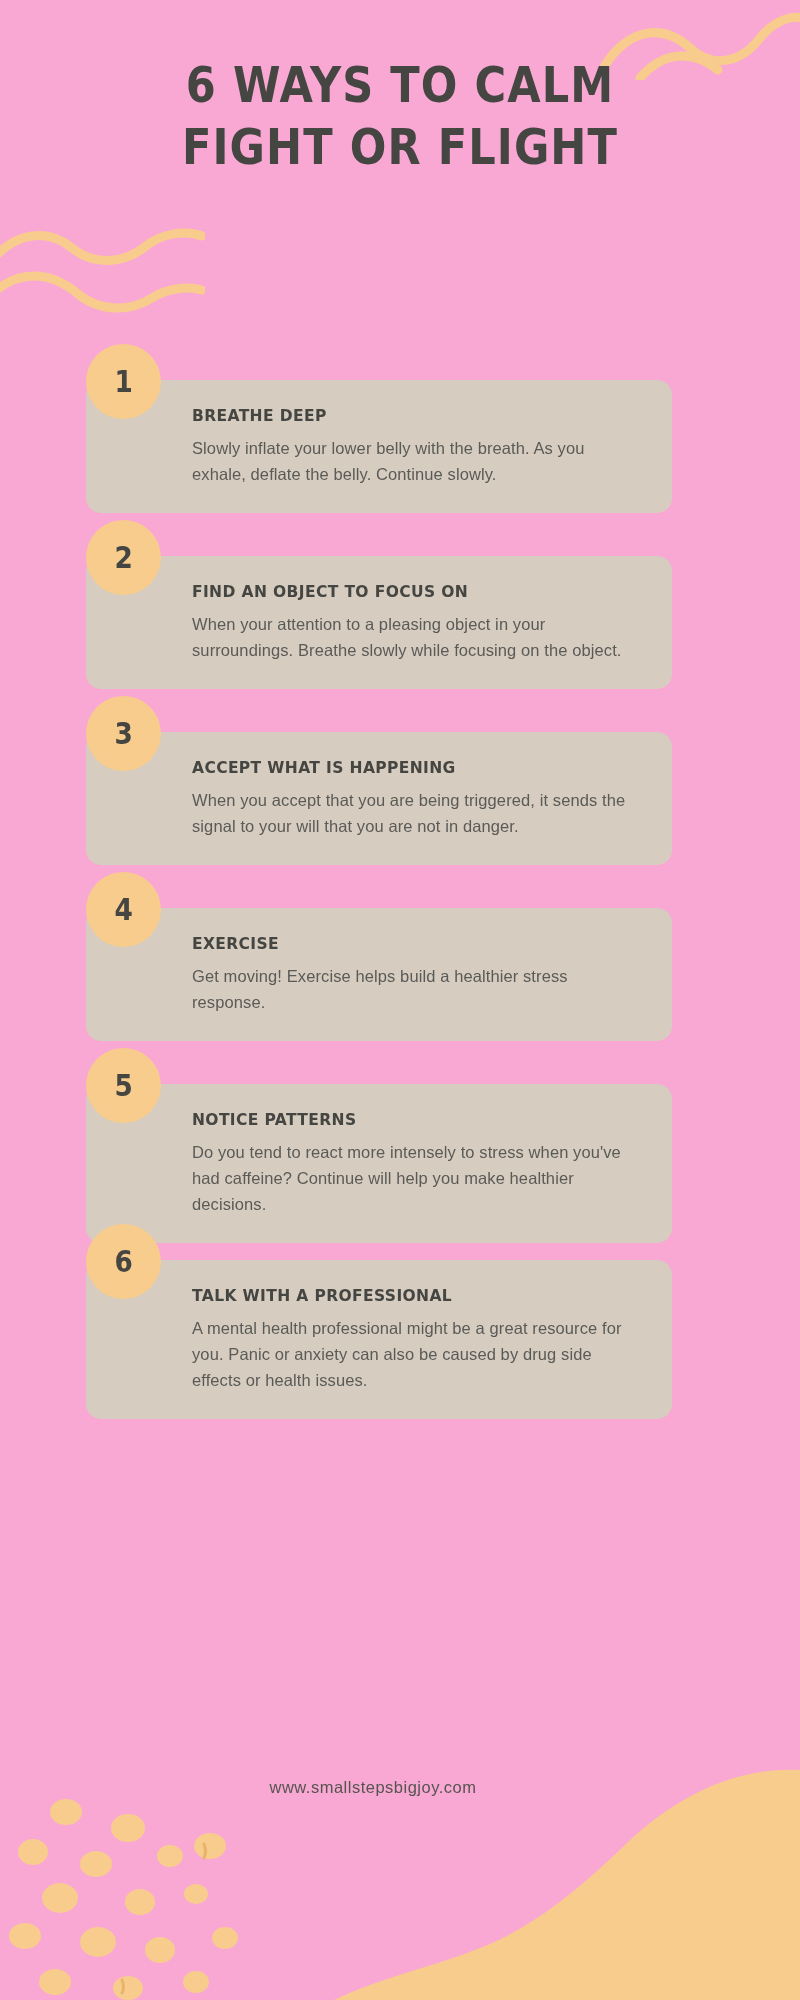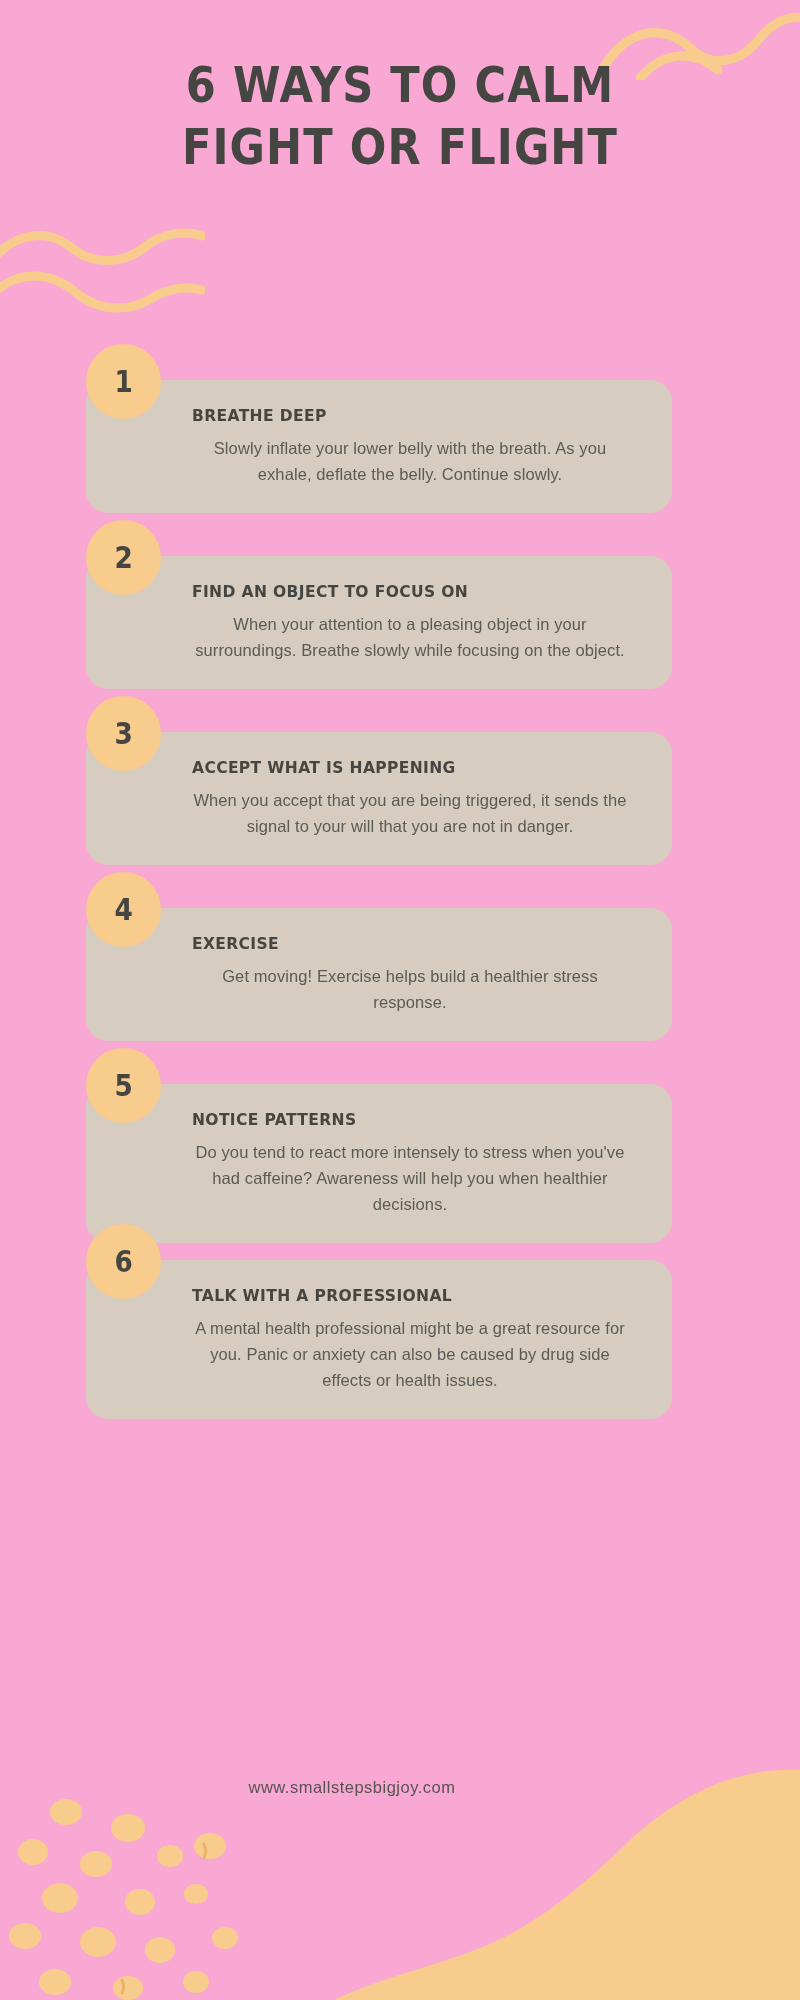--- a/index.html
+++ b/index.html
@@ -64,21 +64,21 @@
     left: 86px;
     width: 586px;
   }
   .step-card {
     position: absolute;
     left: 0;
     top: 36px;
     width: 586px;
     box-sizing: border-box;
     background: #D6CDC0;
-    border-radius: 22px;
+    border-radius: 15px;
     padding: 26px 44px 26px 106px;
   }
   .step-badge {
     position: absolute;
     left: 0px;
     top: 0px;
     width: 75px;
     height: 75px;
     border-radius: 50%;
     background: #F8CC8D;
@@ -109,30 +109,30 @@
     white-space: nowrap;
   }
   .step-body {
     margin: 0;
     color: #5A5A57;
     font-family: "Liberation Sans", sans-serif;
     font-weight: 400;
     font-size: 16.5px;
     line-height: 26px;
     letter-spacing: 0.1px;
-    text-align: center;
   }
 
   
   #footer {
     position: absolute;
     left: 0;
     top: 1778px;
     width: 704px;
     text-align: center;
+    padding-left: 21px;
   }
   #footer-url {
     color: #55544F;
     font-family: "Liberation Sans", sans-serif;
     font-size: 16.5px;
     letter-spacing: 0.5px;
   }
 </style>
 </head>
 <body>
@@ -217,21 +217,21 @@
         <p class="step-body">Get moving! Exercise helps build a healthier stress response.</p>
       </div>
       <div class="step-badge">
         <span class="step-number">4</span>
       </div>
     </div>
 
     <div class="step" style="top:1048px;">
       <div class="step-card">
         <p class="step-heading">NOTICE PATTERNS</p>
-        <p class="step-body">Do you tend to react more intensely to stress when you've had caffeine? Awareness will help you when healthier decisions.</p>
+        <p class="step-body">Do you tend to react more intensely to stress when you've had caffeine? Continue will help you make healthier decisions.</p>
       </div>
       <div class="step-badge">
         <span class="step-number">5</span>
       </div>
     </div>
 
     <div class="step" style="top:1224px;">
       <div class="step-card">
         <p class="step-heading">TALK WITH A PROFESSIONAL</p>
         <p class="step-body">A mental health professional might be a great resource for you. Panic or anxiety can also be caused by drug side effects or health issues.</p>

